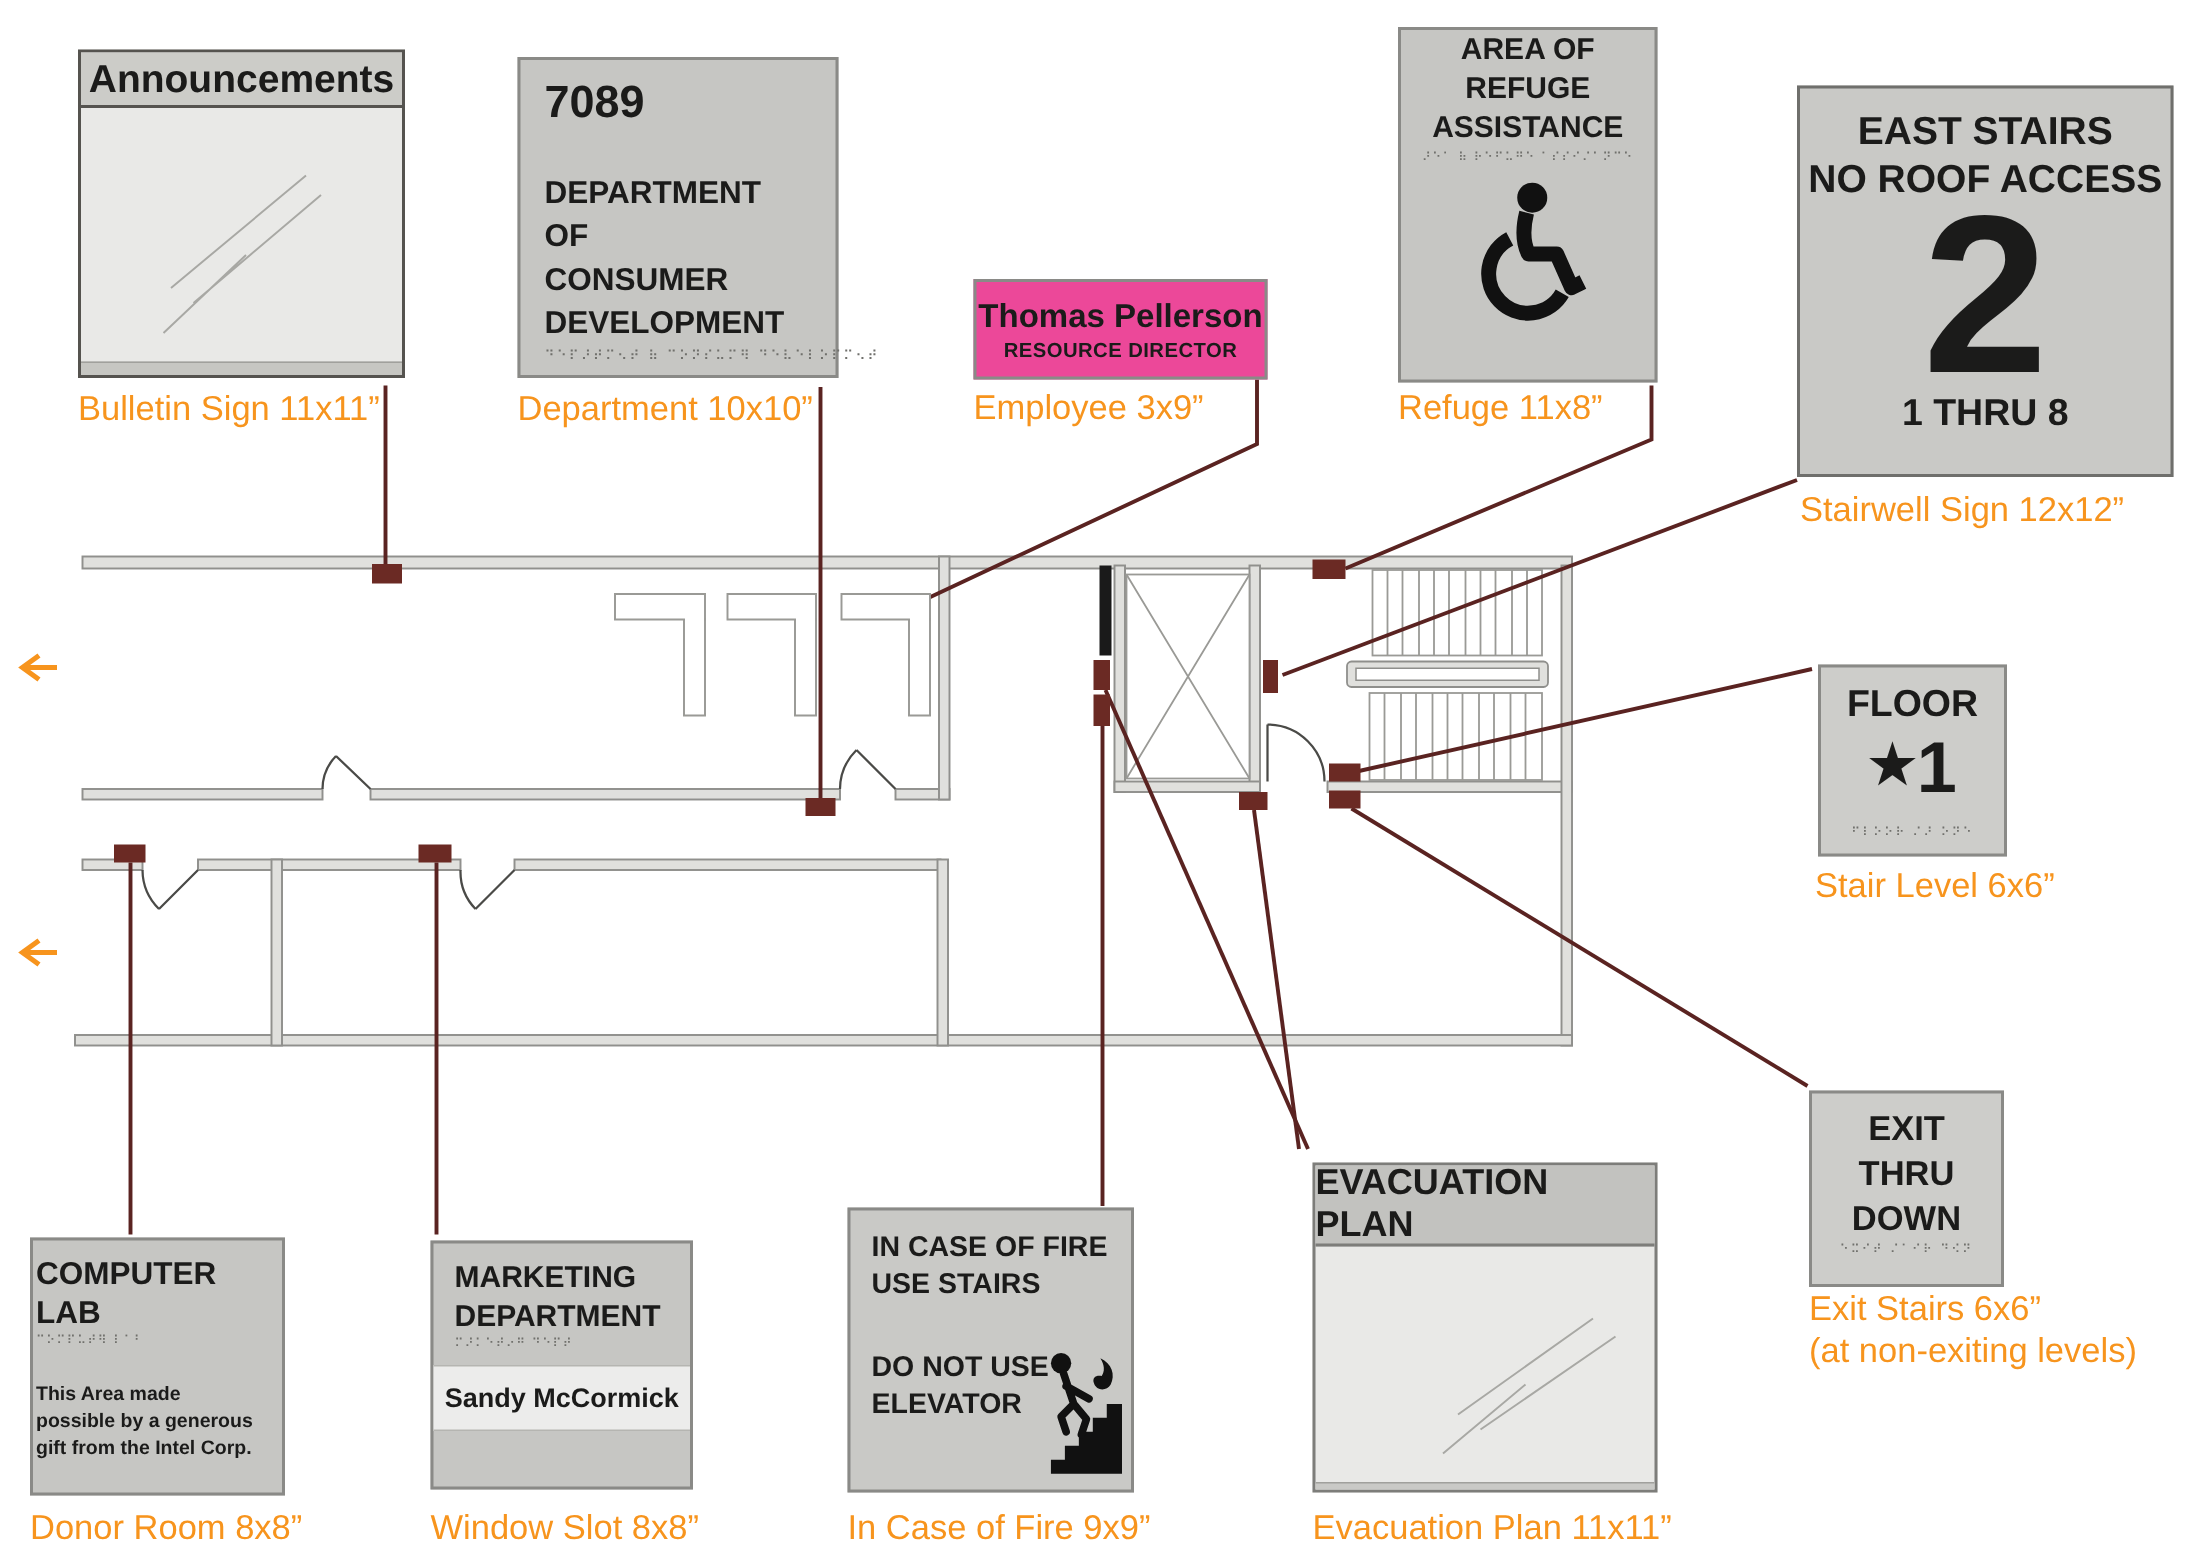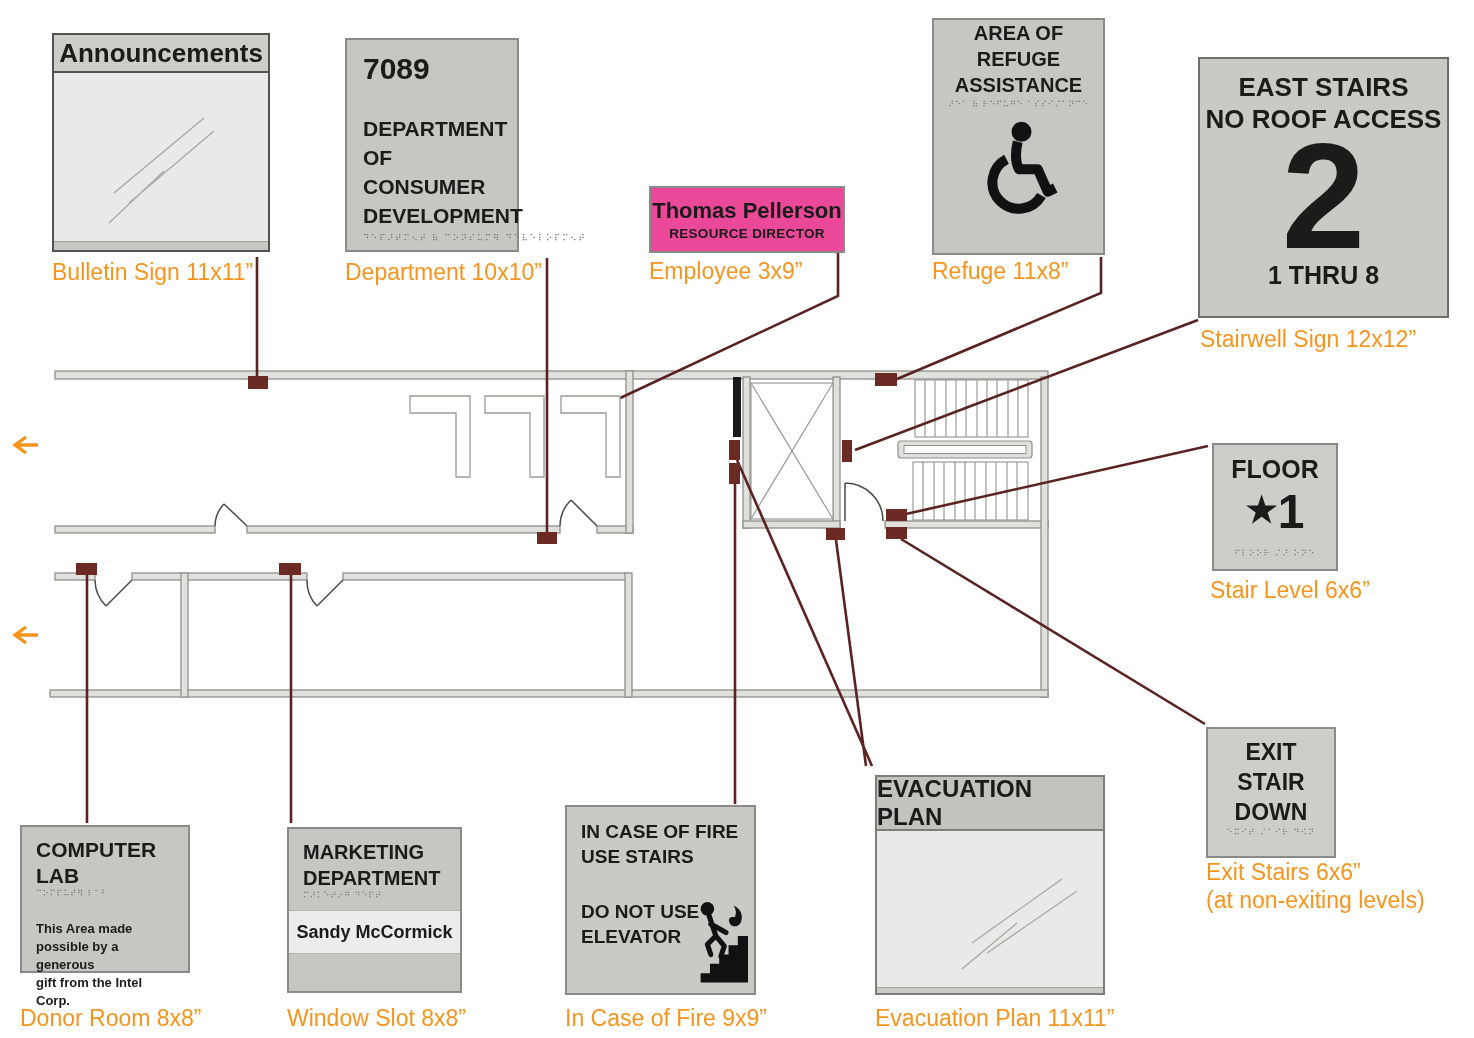--- a/index.html
+++ b/index.html
@@ -118,21 +118,21 @@
     </div>
     <div class="case-body">
       <svg width="214" height="164" viewBox="0 0 214 164">
         <path d="M60 120 L150 45 M75 130 L160 58 M55 150 L110 98" stroke="#a8a8a4" stroke-width="1.3" fill="none"></path>
       </svg>
     </div>
     <div class="case-footer" style="height:9px;"></div>
   </div>
   <div class="caption" style="left:52px;top:258px;">Bulletin Sign 11x11”</div>
 
-  <div class="sign" style="left:345px;top:38px;width:174px;height:214px;padding:12px 16px;">
+  <div class="sign" style="left:345px;top:38px;width:214px;height:214px;padding:12px 16px;">
     <div style="font-size:30px;">7089</div>
     <div style="font-size:21px;line-height:29px;margin-top:28px;">
       <div>DEPARTMENT OF</div>
       <div>CONSUMER</div>
       <div>DEVELOPMENT</div>
     </div>
     <div class="braille" style="margin-top:3px;">⠙⠑⠏⠜⠞⠍⠢⠞ ⠷ ⠉⠕⠝⠎⠥⠍⠻ ⠙⠑⠧⠑⠇⠕⠏⠍⠢⠞</div>
   </div>
   <div class="caption" style="left:345px;top:258px;">Department 10x10”</div>
 
@@ -176,31 +176,31 @@
       <span style="font-size:36px;vertical-align:6px;">★</span><span style="font-size:48px;">1</span>
     </div>
     <div class="braille" style="font-size:8px;">⠋⠇⠕⠕⠗ ⠌⠜ ⠕⠝⠑</div>
   </div>
   <div class="caption" style="left:1210px;top:576px;">Stair Level 6x6”</div>
 
   <div class="sign" style="left:1206px;top:727px;width:130px;height:131px;background:#cdcdca;
               text-align:center;padding-top:8px;">
     <div style="font-size:23px;line-height:30px;">
       <div>EXIT</div>
-      <div>STAIR</div>
+      <div>THRU</div>
       <div>DOWN</div>
     </div>
     <div class="braille" style="font-size:8px;margin-top:1px;">⠑⠭⠊⠞ ⠌⠁⠊⠗ ⠙⠪⠝</div>
   </div>
   <div class="caption" style="left:1206px;top:858px;">
     <div>Exit Stairs 6x6”</div>
     <div>(at non-exiting levels)</div>
   </div>
 
-  <div class="sign" style="left:20px;top:825px;width:170px;height:148px;padding:10px 14px;">
+  <div class="sign" style="left:20px;top:825px;width:170px;height:172px;padding:10px 2px;">
     <div style="font-size:21px;line-height:26px;">
       <div>COMPUTER</div>
       <div>LAB</div>
     </div>
     <div class="braille" style="font-size:8px;letter-spacing:1px;">⠉⠕⠍⠏⠥⠞⠻ ⠇⠁⠃</div>
     <div style="font-size:13px;line-height:18px;margin-top:22px;">
       <div>This Area made</div>
       <div>possible by a generous</div>
       <div>gift from the Intel Corp.</div>
     </div>

